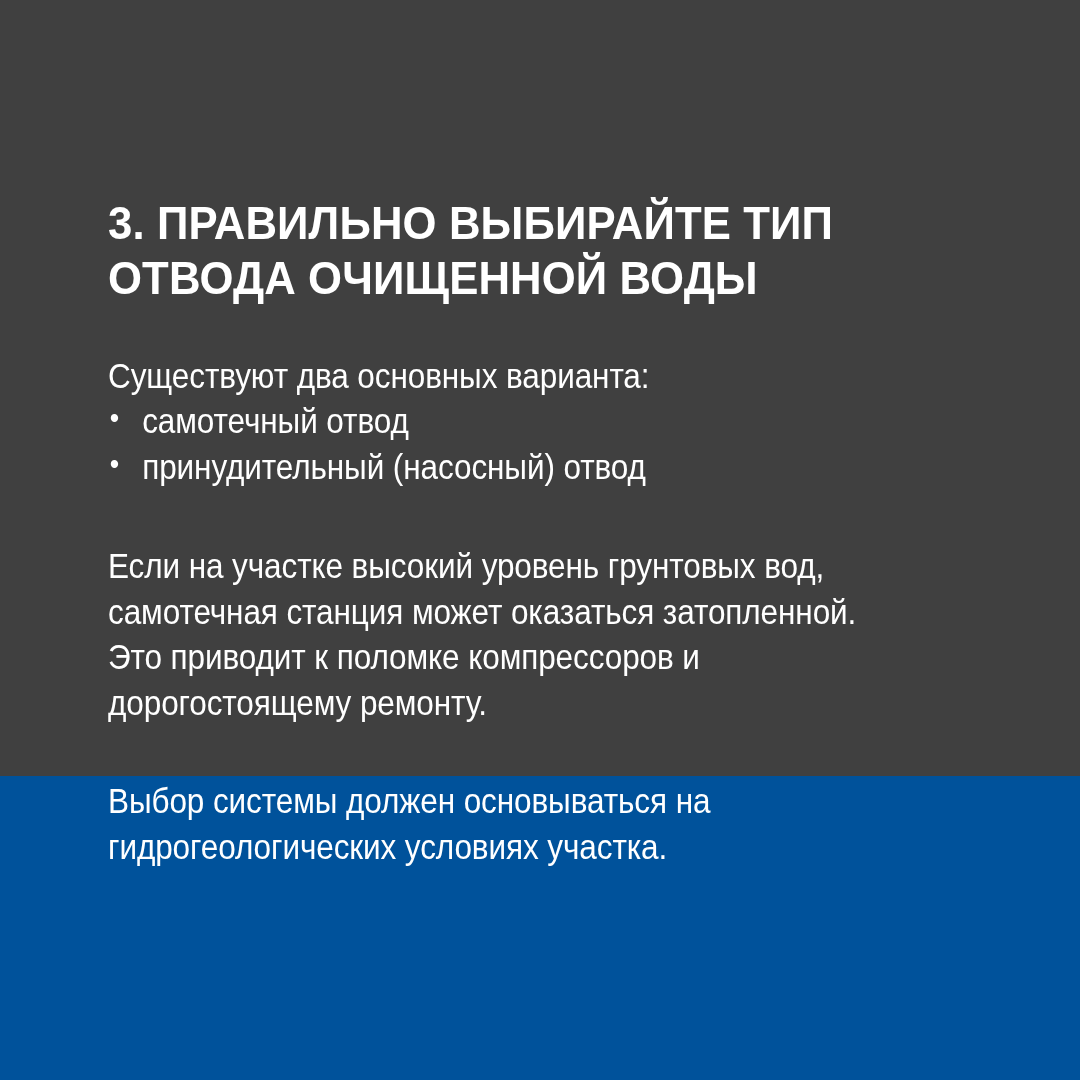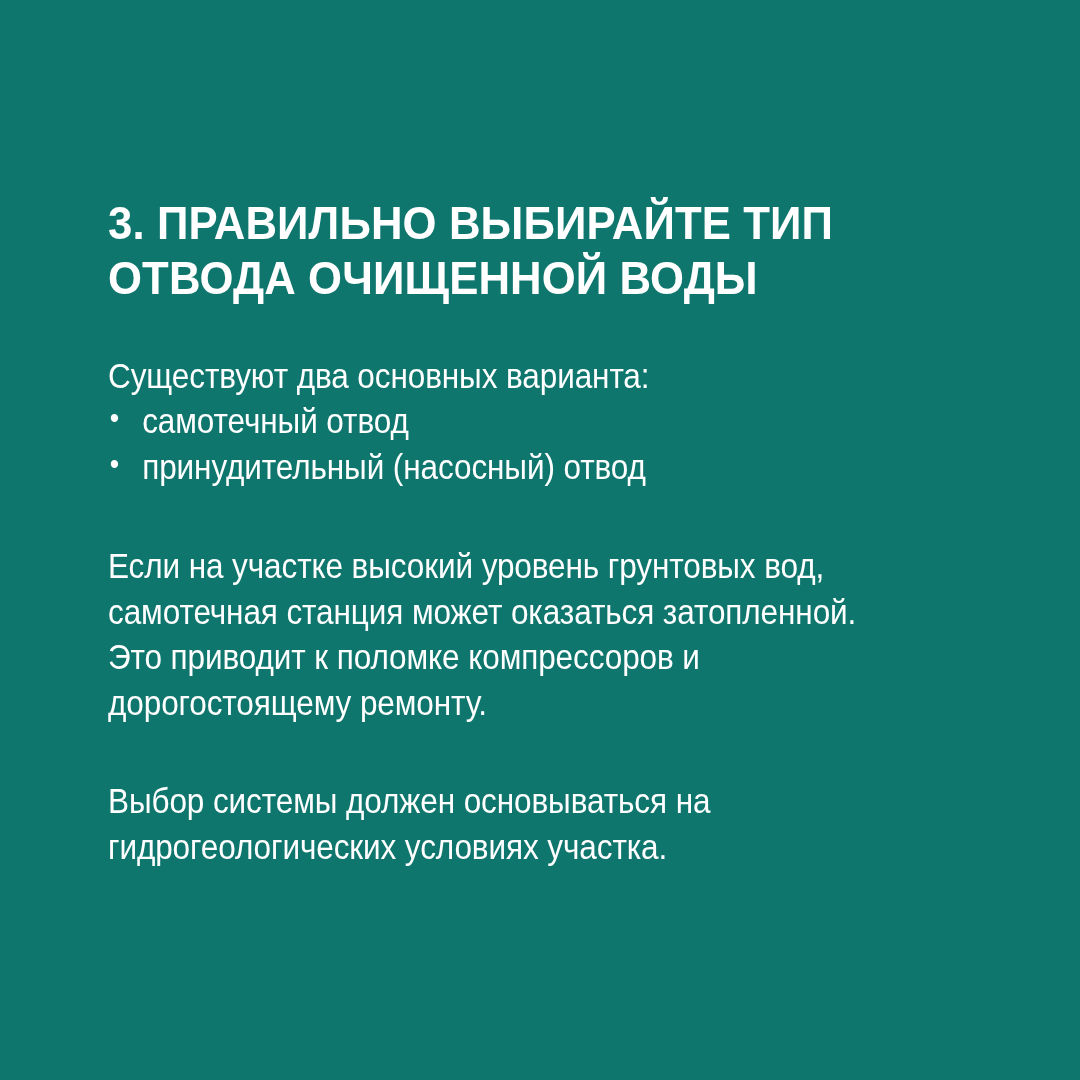--- a/index.html
+++ b/index.html
@@ -13,22 +13,22 @@
     height: 1080px;
     overflow: hidden;
     background: #00529b;
     font-family: "Liberation Sans", "DejaVu Sans", sans-serif;
     -webkit-font-smoothing: antialiased;
   }
 
   .slide {
     position: relative;
     width: 1080px;
-    height: 1080px;
-    background: #0f766e;
+    height: 776px;
+    background: #404040;
     box-sizing: border-box;
   }
 
   .content {
     position: absolute;
     left: 108px;
     top: 196px;
     width: 880px;
   }
 

